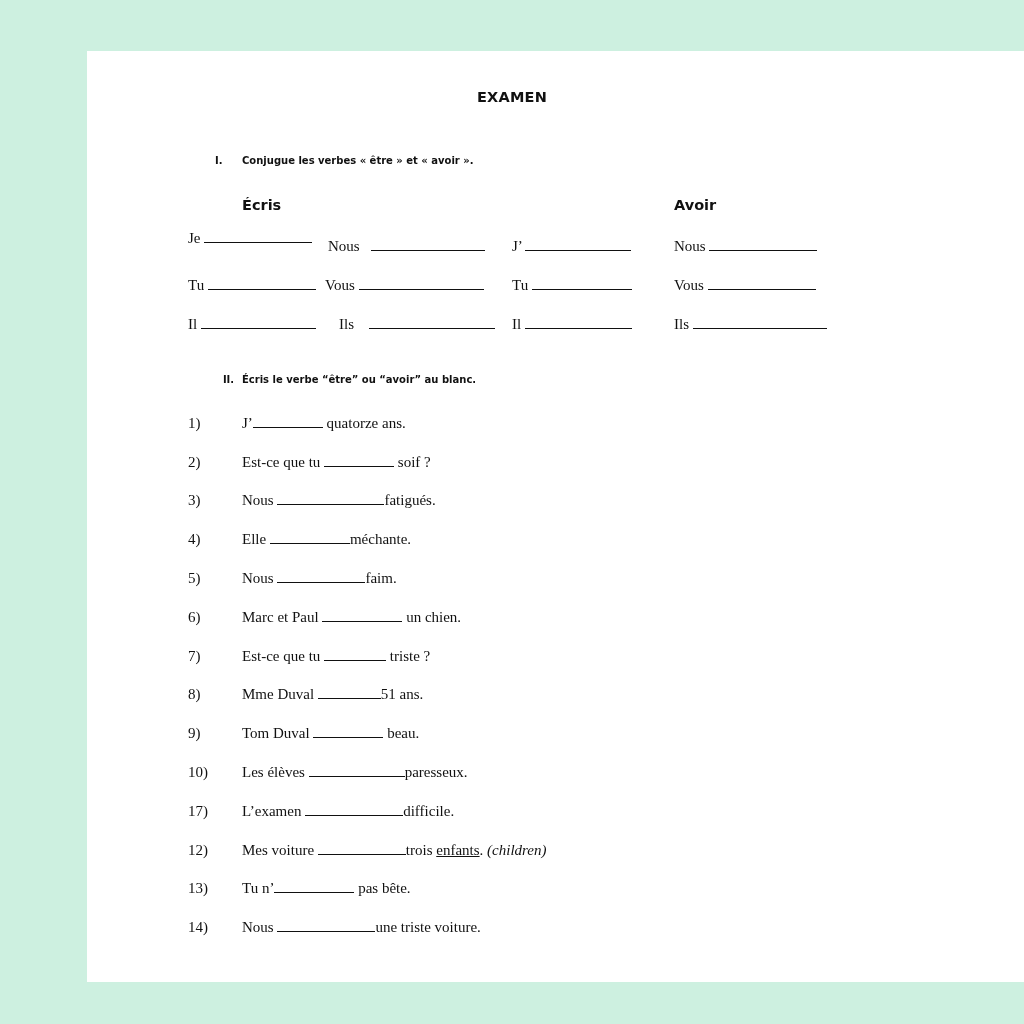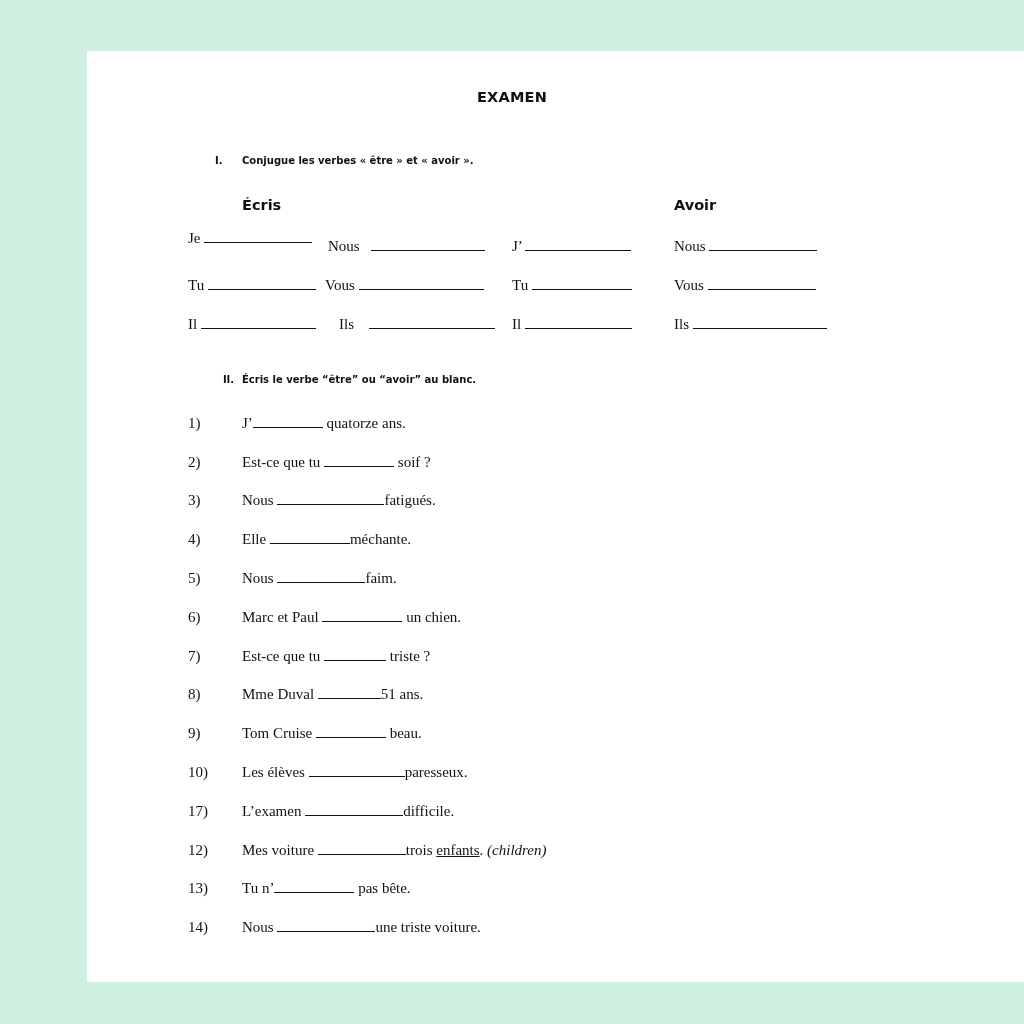--- a/index.html
+++ b/index.html
@@ -117,21 +117,21 @@
   <div class="q" style="top:597px;">
     <span class="qn">7)</span>
     <span class="qt"><span>Est-ce que tu </span><span class="blank" style="width:62px;"></span><span> triste ?</span></span>
   </div>
   <div class="q" style="top:635px;">
     <span class="qn">8)</span>
     <span class="qt"><span>Mme Duval </span><span class="blank" style="width:63px;"></span><span>51 ans.</span></span>
   </div>
   <div class="q" style="top:674px;">
     <span class="qn">9)</span>
-    <span class="qt"><span>Tom Cruise </span><span class="blank" style="width:70px;"></span><span> beau.</span></span>
+    <span class="qt"><span>Tom Duval </span><span class="blank" style="width:70px;"></span><span> beau.</span></span>
   </div>
   <div class="q" style="top:713px;">
     <span class="qn">10)</span>
     <span class="qt"><span>Les élèves </span><span class="blank" style="width:96px;"></span><span>paresseux.</span></span>
   </div>
   <div class="q" style="top:752px;">
     <span class="qn">17)</span>
     <span class="qt"><span>L’examen </span><span class="blank" style="width:98px;"></span><span>difficile.</span></span>
   </div>
   <div class="q" style="top:791px;">

